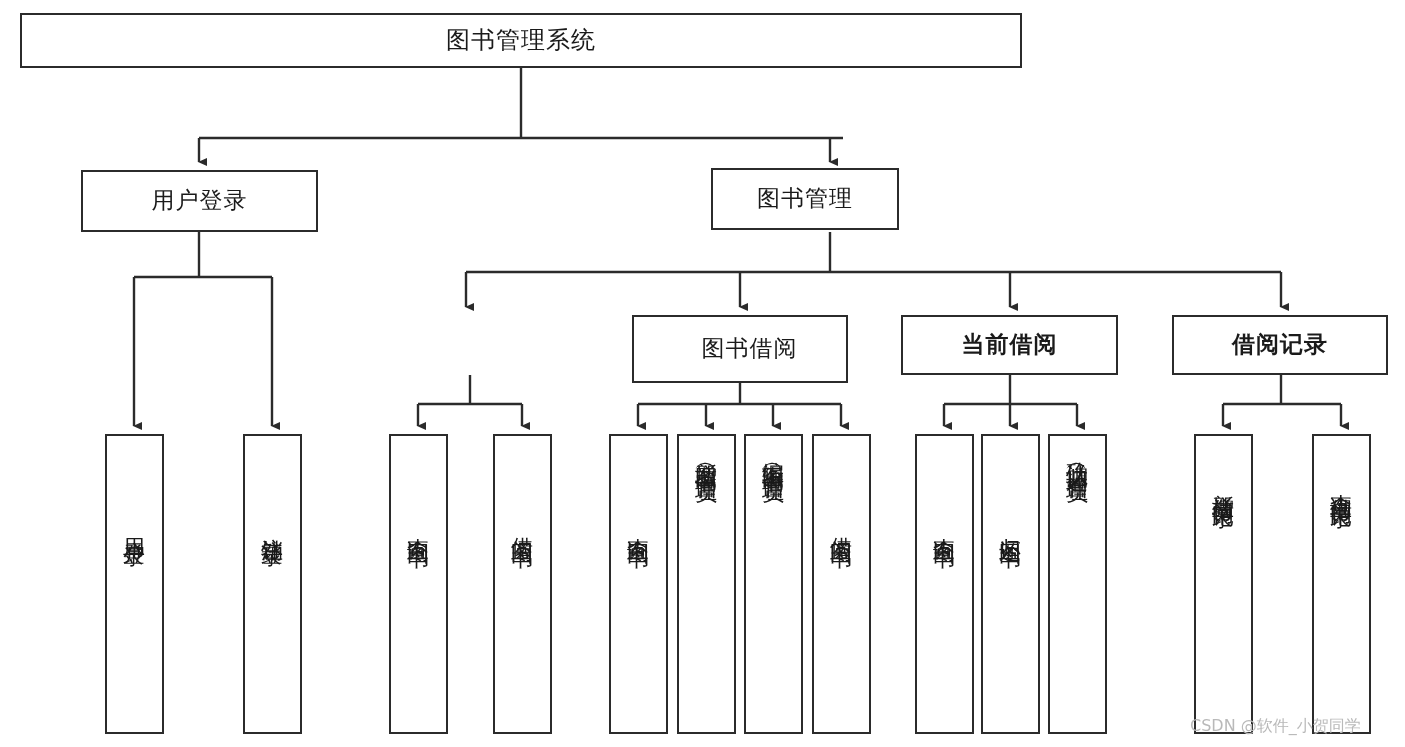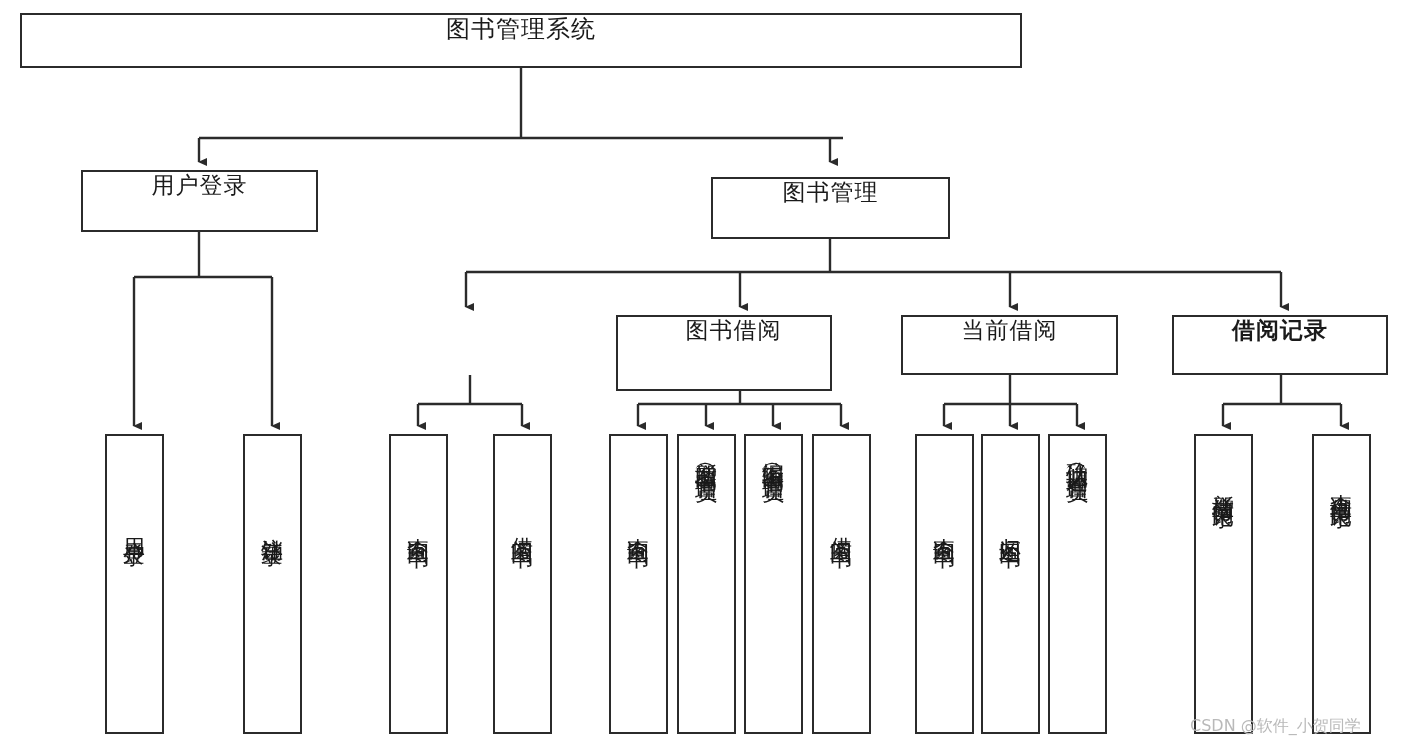--- a/index.html
+++ b/index.html
@@ -25,21 +25,21 @@
     width: 1405px;
     height: 747px;
     pointer-events: none;
   }
   .node {
     position: absolute;
     box-sizing: border-box;
     background: #ffffff;
     border: 2px solid #2b2b2b;
     display: flex;
-    align-items: flex-start;
+    align-items: center;
     justify-content: center;
     color: #1a1a1a;
     z-index: 2;
   }
   .node-label {
     display: block;
     text-align: center;
     line-height: 1.18;
     white-space: pre;
   }
@@ -135,30 +135,30 @@
   </svg>
 
   <div class="node horizontal root" style="left:20px; top:13px; width:1002px; height:55px;">
     <span class="node-label">图书管理系统</span>
   </div>
 
   <div class="node horizontal" style="left:81px; top:170px; width:237px; height:62px;">
     <span class="node-label">用户登录</span>
   </div>
 
-  <div class="node horizontal" style="left:711px; top:177px; width:239px; height:62px;">
+  <div class="node horizontal" style="left:711px; top:168px; width:188px; height:62px;">
     <span class="node-label">图书管理</span>
   </div>
 
 
-  <div class="node horizontal" style="left:616px; top:315px; width:216px; height:76px;padding-left:19px;">
+  <div class="node horizontal" style="left:632px; top:315px; width:216px; height:68px;padding-left:19px;">
     <span class="node-label">图书借阅</span>
   </div>
 
-  <div class="node horizontal" style="left:901px; top:315px; width:217px; height:60px;">
+  <div class="node horizontal" style="left:901px; top:315px; width:217px; height:60px;font-weight:bold;">
     <span class="node-label">当前借阅</span>
   </div>
 
   <div class="node horizontal" style="left:1172px; top:315px; width:216px; height:60px;font-weight:bold;">
     <span class="node-label">借阅记录</span>
   </div>
 
   <div class="node vertical" style="left:105px; top:434px; width:59px; height:300px; padding-top:84px;">
     <span class="node-label">用户登录</span>
   </div>

